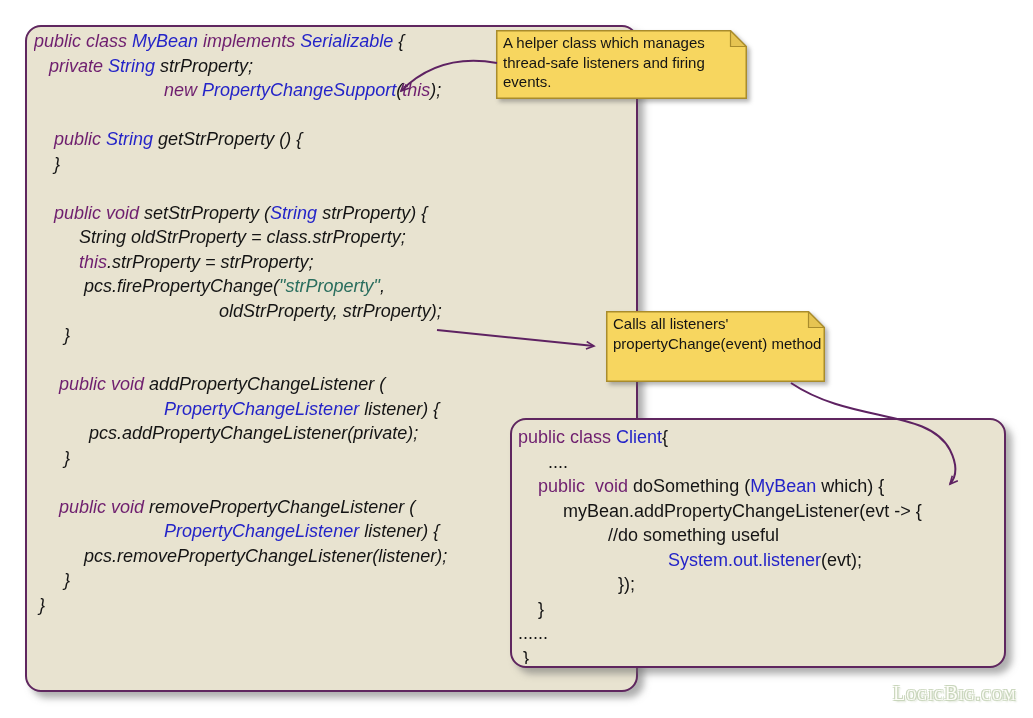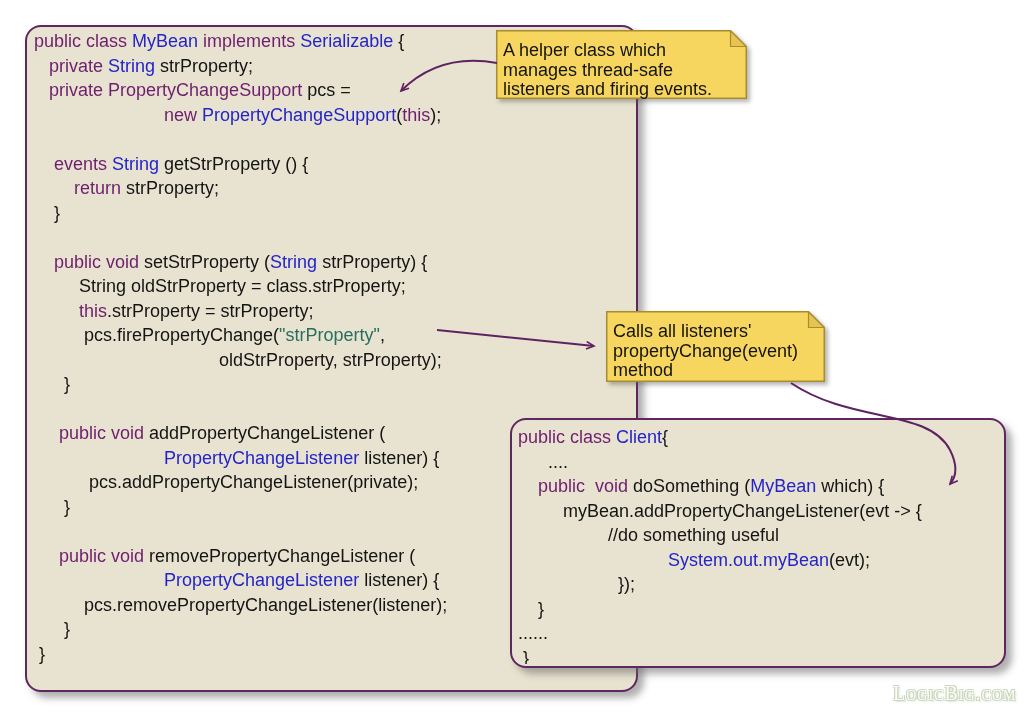--- a/index.html
+++ b/index.html
@@ -9,21 +9,21 @@
     font-family:"Liberation Sans", sans-serif;
   }
   .code-box{
     position:absolute;
     background:var(--c-boxfill);
     border:2px solid var(--c-boxborder);
     border-radius:16px;
     box-shadow:6px 6px 7px rgba(110,110,110,0.55);
     box-sizing:border-box;
   }
-  #mybean-box{left:25px;top:25px;width:613px;height:667px;z-index:1;}
+  #mybean-box{left:25px;top:25px;width:613px;height:667px;z-index:1;font-style:italic;}
   #client-box{left:510px;top:418px;width:496px;height:250px;z-index:2;padding-left:21px;}
   .code{
     position:absolute;left:7px;top:2px;right:2px;bottom:2px;
     font-size:18px;line-height:24.5px;color:var(--c-plain);
     overflow:hidden;
   }
   #client-box .code{top:5px;left:6px;}
   .code-line{white-space:pre;}
   .tok-k{color:var(--c-keyword);}
   .tok-t{color:var(--c-type);}
@@ -31,21 +31,21 @@
   .tok-p{color:var(--c-plain);}
   .note{
     position:absolute;z-index:3;
     filter:drop-shadow(3px 3px 2px rgba(90,90,90,0.45));
   }
   #note-helper{left:496px;top:30px;width:251px;height:69px;}
   #note-calls{left:606px;top:311px;width:261px;height:71px;}
   .note svg{position:absolute;left:0;top:0;}
   .note-text{
     position:absolute;left:7px;top:3px;right:18px;bottom:2px;
-    font-size:18px;line-height:19.5px;color:#141414;margin-top:8px;
+    font-size:15px;line-height:19.5px;color:#141414;
   }
   #arrow-layer{
     position:absolute;left:0;top:0;width:1033px;height:718px;
     z-index:4;pointer-events:none;
   }
   #watermark{
     position:absolute;left:893px;top:682px;z-index:5;
     font-family:"Liberation Serif", serif;
     font-variant:small-caps;font-weight:normal;font-size:20px;letter-spacing:1px;
     color:#fdfdf8;
@@ -55,25 +55,23 @@
       2px 2px 2px #d8e0cf;
   }
 </style>
 </head>
 <body style="--c-keyword: #6e1e6e; --c-type: #2424c8; --c-string: #2a6e5e; --c-plain: #141414; --c-boxfill: #e8e3d0; --c-boxborder: #5f265f; --c-notefill: #f7d65f; --c-notefold: #e6c452; --c-noteborder: #a98c2c; --c-arrow: #5e2262;">
 
 <div id="mybean-box" class="code-box">
   <div class="code">
       <div class="code-line"><span class="tok-k">public class </span><span class="tok-t">MyBean</span><span class="tok-p"> </span><span class="tok-k">implements</span><span class="tok-p"> </span><span class="tok-t">Serializable</span><span class="tok-p"> {</span></div>
       <div class="code-line"><span class="tok-k">   private</span><span class="tok-p"> </span><span class="tok-t">String</span><span class="tok-p"> strProperty;</span></div>
-      <div class="code-line"><span class="tok-k">   private</span><span class="tok-p"> </span><span class="tok-k">PropertyChangeSupport</span><span class="tok-p"> pcs =</span></div>
       <div class="code-line"><span class="tok-k">                          new</span><span class="tok-p"> </span><span class="tok-t">PropertyChangeSupport</span><span class="tok-p">(</span><span class="tok-k">this</span><span class="tok-p">);</span></div>
       <div class="code-line">&nbsp;</div>
-      <div class="code-line"><span class="tok-k">    events</span><span class="tok-p"> </span><span class="tok-t">String</span><span class="tok-p"> getStrProperty () {</span></div>
-      <div class="code-line"><span class="tok-k">        return</span><span class="tok-p"> strProperty;</span></div>
+      <div class="code-line"><span class="tok-k">    public</span><span class="tok-p"> </span><span class="tok-t">String</span><span class="tok-p"> getStrProperty () {</span></div>
       <div class="code-line"><span class="tok-p">    }</span></div>
       <div class="code-line">&nbsp;</div>
       <div class="code-line"><span class="tok-k">    public void</span><span class="tok-p"> setStrProperty (</span><span class="tok-t">String</span><span class="tok-p"> strProperty) {</span></div>
       <div class="code-line"><span class="tok-p">         String oldStrProperty = class.strProperty;</span></div>
       <div class="code-line"><span class="tok-p">         </span><span class="tok-k">this</span><span class="tok-p">.strProperty = strProperty;</span></div>
       <div class="code-line"><span class="tok-p">          pcs.firePropertyChange(</span><span class="tok-s">"strProperty"</span><span class="tok-p">,</span></div>
       <div class="code-line"><span class="tok-p">                                     oldStrProperty, strProperty);</span></div>
       <div class="code-line"><span class="tok-p">      }</span></div>
       <div class="code-line">&nbsp;</div>
       <div class="code-line"><span class="tok-k">     public void</span><span class="tok-p"> addPropertyChangeListener (</span></div>
@@ -89,21 +87,21 @@
     </div>
 </div>
 
 <div id="client-box" class="code-box">
   <div class="code">
       <div class="code-line"><span class="tok-k">public class </span><span class="tok-t">Client</span><span class="tok-p">{</span></div>
       <div class="code-line"><span class="tok-p">      ....</span></div>
       <div class="code-line"><span class="tok-k">    public  void</span><span class="tok-p"> doSomething (</span><span class="tok-t">MyBean</span><span class="tok-p"> which) {</span></div>
       <div class="code-line"><span class="tok-p">         myBean.addPropertyChangeListener(evt -&gt; {</span></div>
       <div class="code-line"><span class="tok-p">                  //do something useful</span></div>
-      <div class="code-line"><span class="tok-p">                              </span><span class="tok-t">System.out.myBean</span><span class="tok-p">(evt);</span></div>
+      <div class="code-line"><span class="tok-p">                              </span><span class="tok-t">System.out.listener</span><span class="tok-p">(evt);</span></div>
       <div class="code-line"><span class="tok-p">                    });</span></div>
       <div class="code-line"><span class="tok-p">    }</span></div>
       <div class="code-line"><span class="tok-p">......</span></div>
       <div class="code-line"><span class="tok-p"> }</span></div>
     </div>
 </div>
 
 <div id="note-helper" class="note">
   <svg width="251" height="69" viewBox="0 0 251 69">
     <path d="M0.75,0.75 H234.5 L250.25,16.5 V68.25 H0.75 Z" fill="var(--c-notefill)" stroke="var(--c-noteborder)" stroke-width="1.5"></path>

